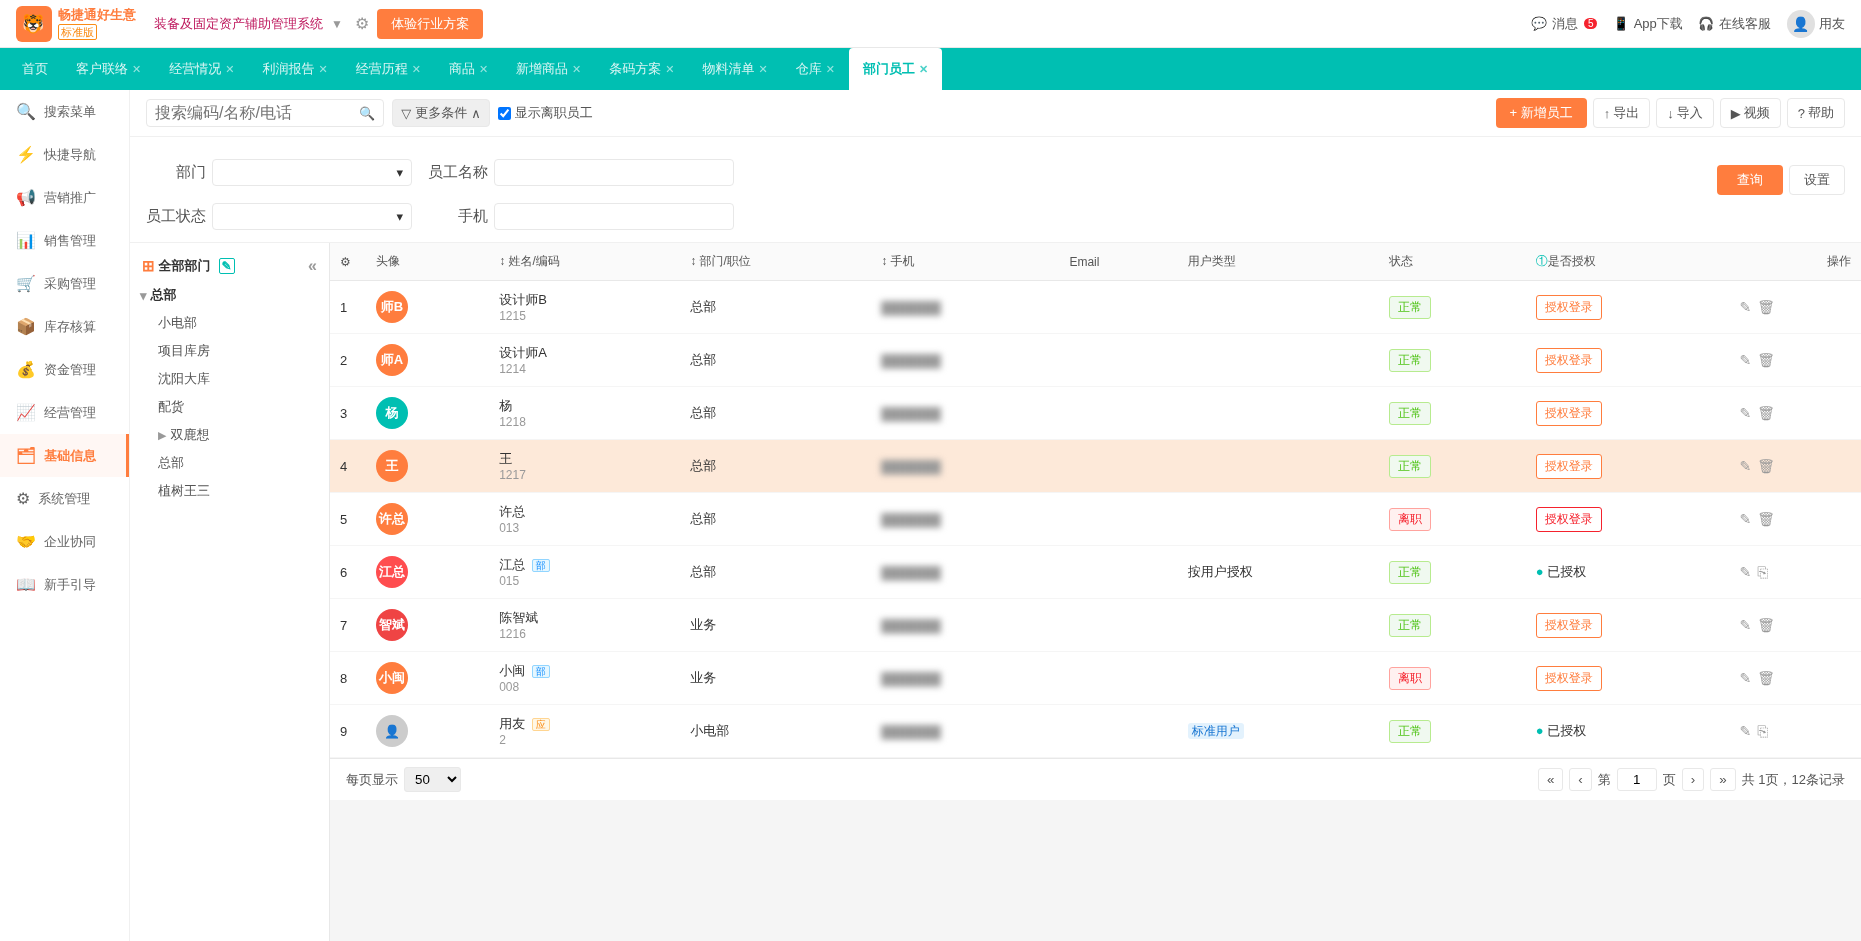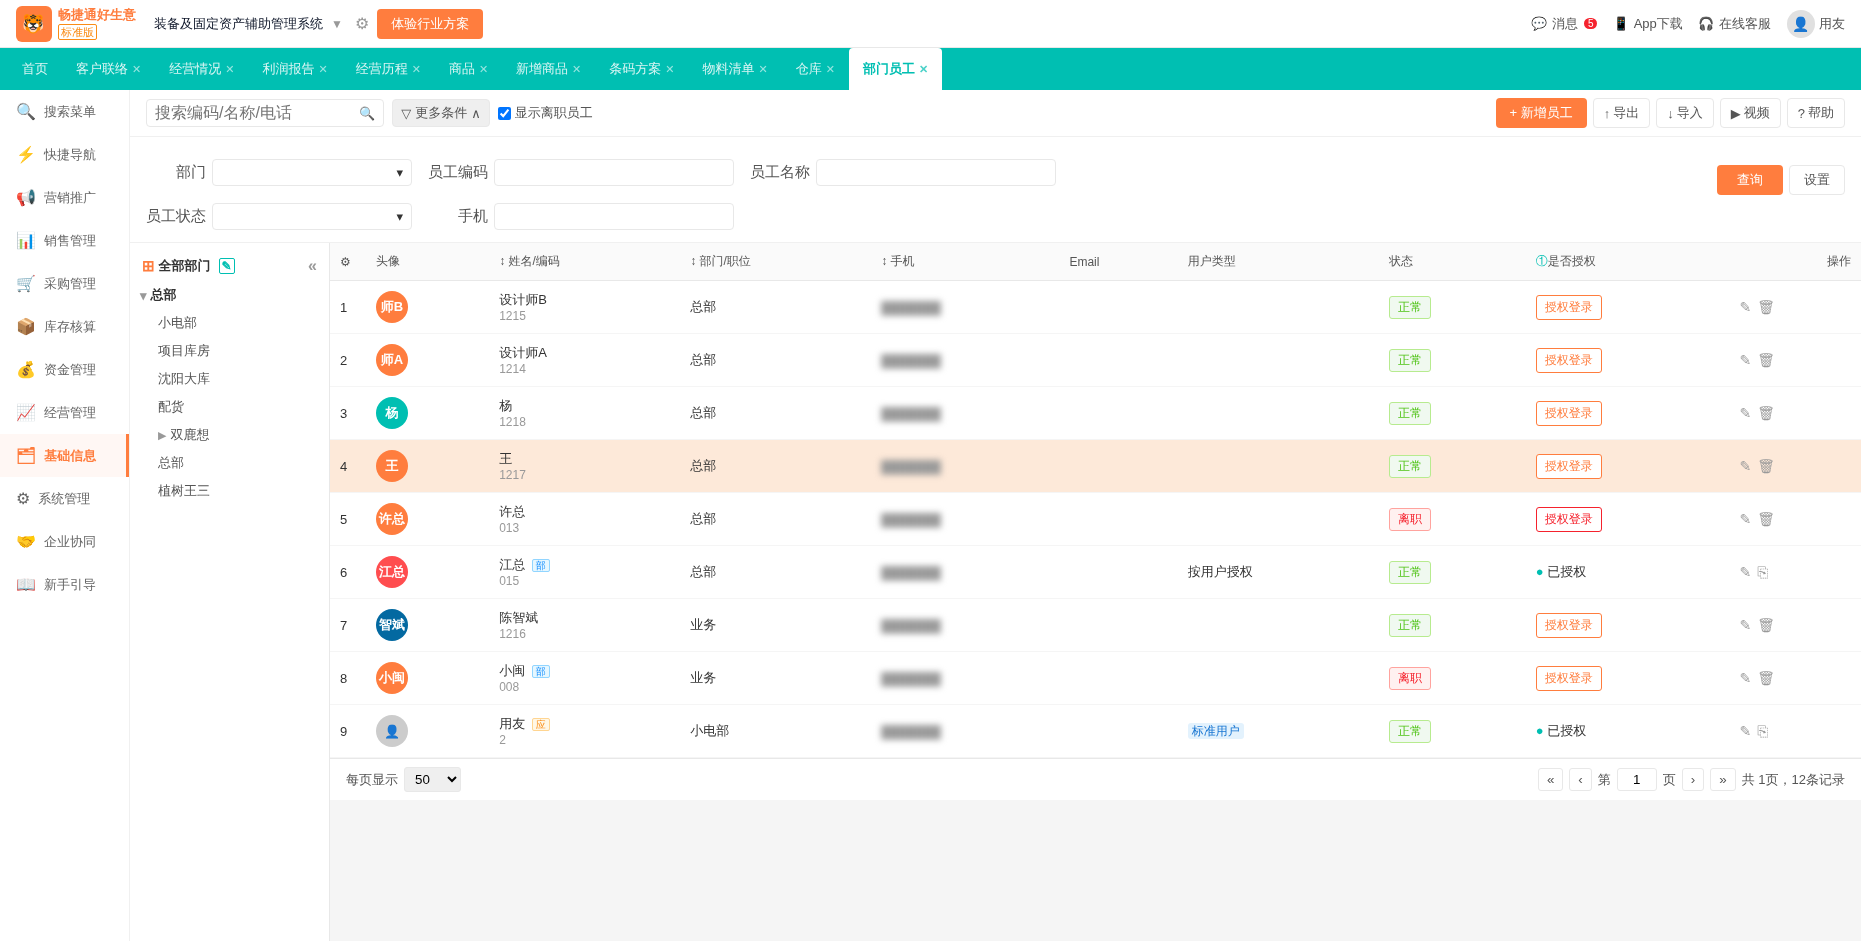--- a/index.html
+++ b/index.html
@@ -105,21 +105,21 @@
 
 <div class="top-bar">
   <div class="top-bar-left">
     <div class="logo-area">
       <div class="logo-icon">🐯</div>
       <div style="line-height:1.3">
         <div style="font-size:13px;font-weight:bold;color:#ff7d3e">畅捷通好生意</div>
         <div style="font-size:11px;color:#fa8c16;border:1px solid #fa8c16;border-radius:2px;padding:0 2px;display:inline-block">标准版</div>
       </div>
     </div>
-    <span style="color:#0f172a;font-size:13px;margin-left:10px">装备及固定资产辅助管理系统</span>
+    <span style="color:#be185d;font-size:13px;margin-left:10px">装备及固定资产辅助管理系统</span>
     <span style="color:#999;font-size:12px;cursor:pointer">▼</span>
     <span style="color:#999;font-size:16px;cursor:pointer;margin-left:4px">⚙</span>
     <button class="trial-btn">体验行业方案</button>
   </div>
   <div class="top-bar-right">
     <div class="top-right-item">
       <span>💬</span>
       <span>消息</span>
       <span class="badge">5</span>
     </div>
@@ -278,24 +278,20 @@
     <div class="filter-form">
       <div class="filter-row">
         <div class="filter-item">
           <span class="filter-label">部门</span>
           <div class="filter-select" style="min-width:200px">
             <span></span>
             <span>▾</span>
           </div>
         </div>
         <div class="filter-item">
-          <span class="filter-label">员工编码</span>
-          <input type="text" class="filter-input" style="min-width: 240px;">
-        </div>
-        <div class="filter-item">
           <span class="filter-label">员工名称</span>
           <input type="text" class="filter-input" style="min-width: 240px;">
         </div>
         <div class="filter-actions">
           <button class="btn-search">查询</button>
           <button class="btn-settings">设置</button>
         </div>
       </div>
       <div class="filter-row">
         <div class="filter-item">
@@ -512,21 +508,21 @@
                 <div class="action-icons">
                   <span class="action-icon">✎</span>
                   <span class="action-icon">⎘</span>
                 </div>
               </td>
             </tr>
 
             <tr>
               <td>7</td>
               <td>
-                <div class="avatar-circle" style="background:#0369a1">智斌</div>
+                <div class="avatar-circle" style="background:#ef4444">智斌</div>
               </td>
               <td>
                 <div>陈智斌</div>
                 <div style="color:#999;font-size:12px">1216</div>
               </td>
               <td>业务</td>
               <td><span class="blur-text">███████</span></td>
               <td></td>
               <td></td>
               <td><span class="status-badge status-normal">正常</span></td>

